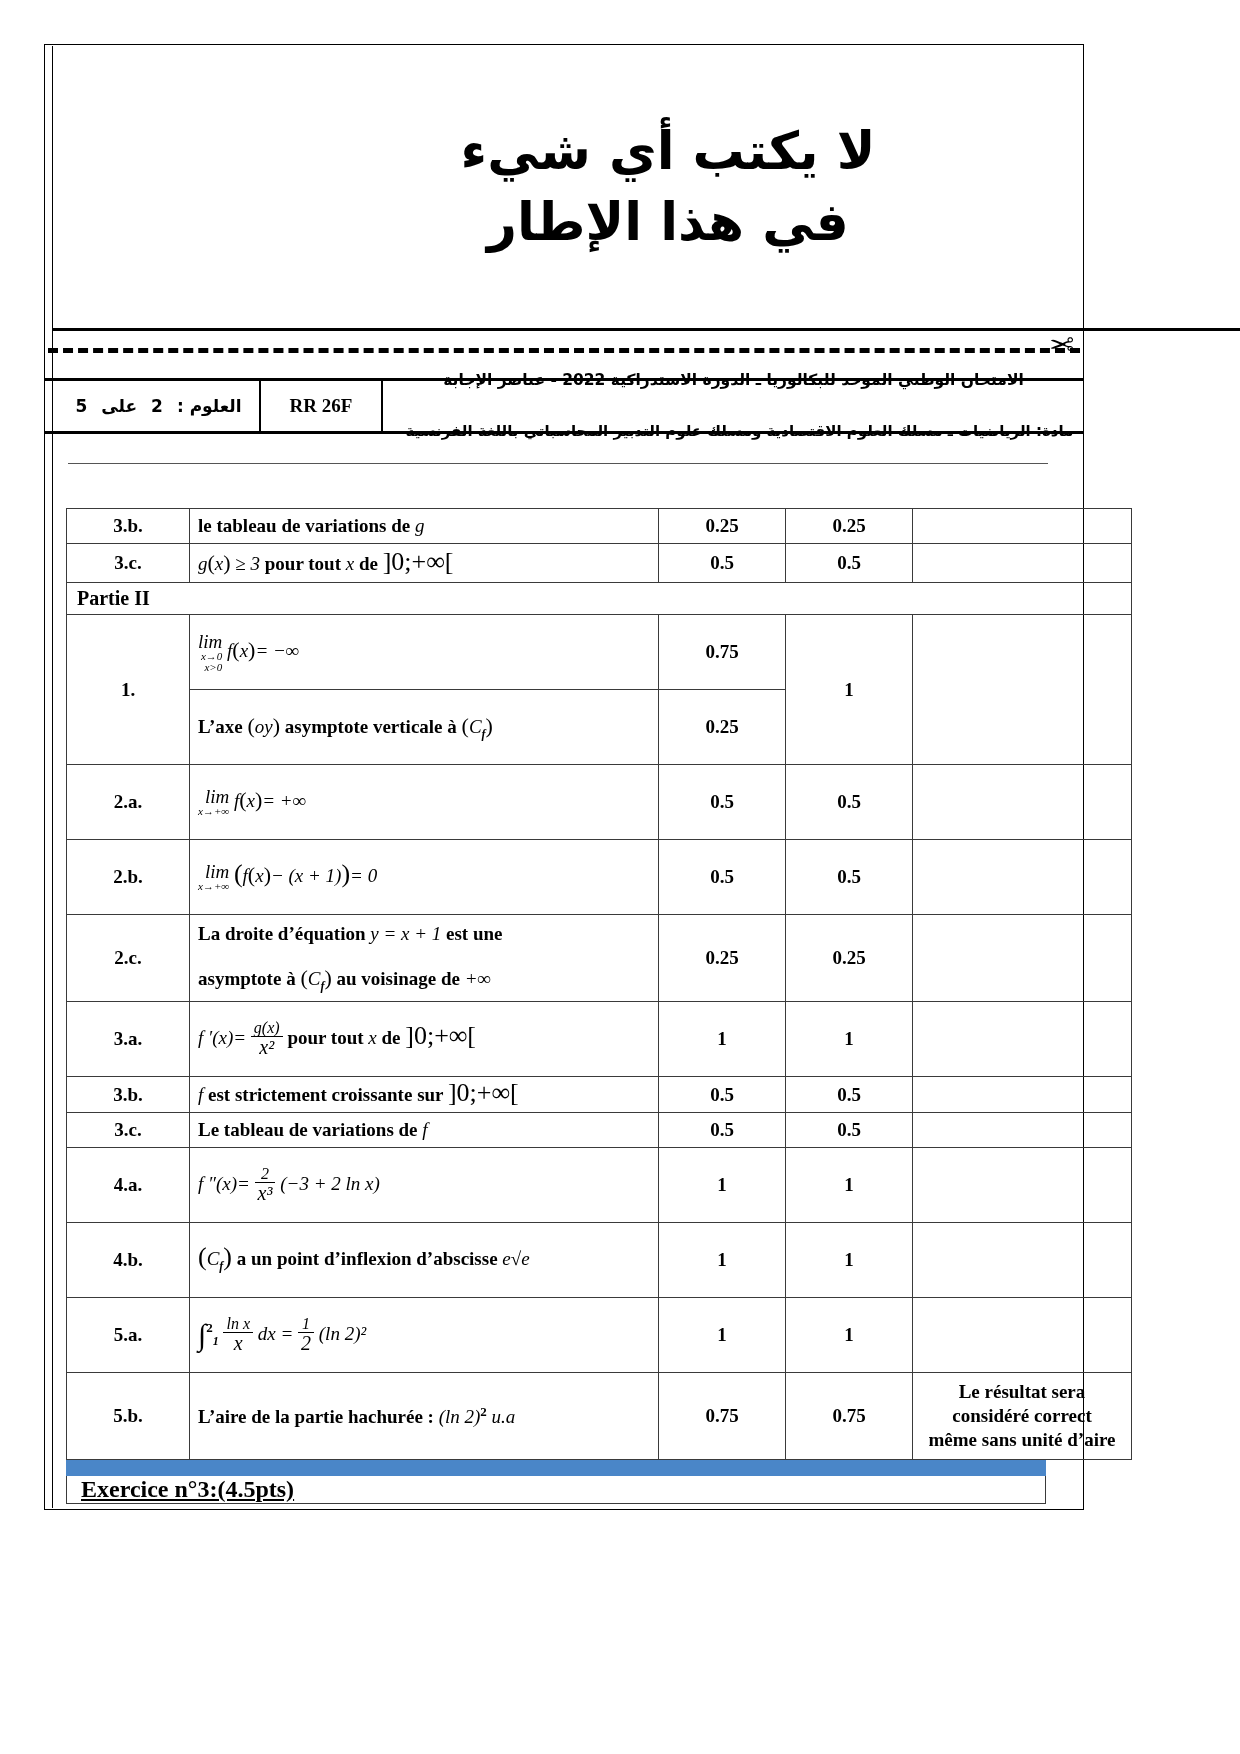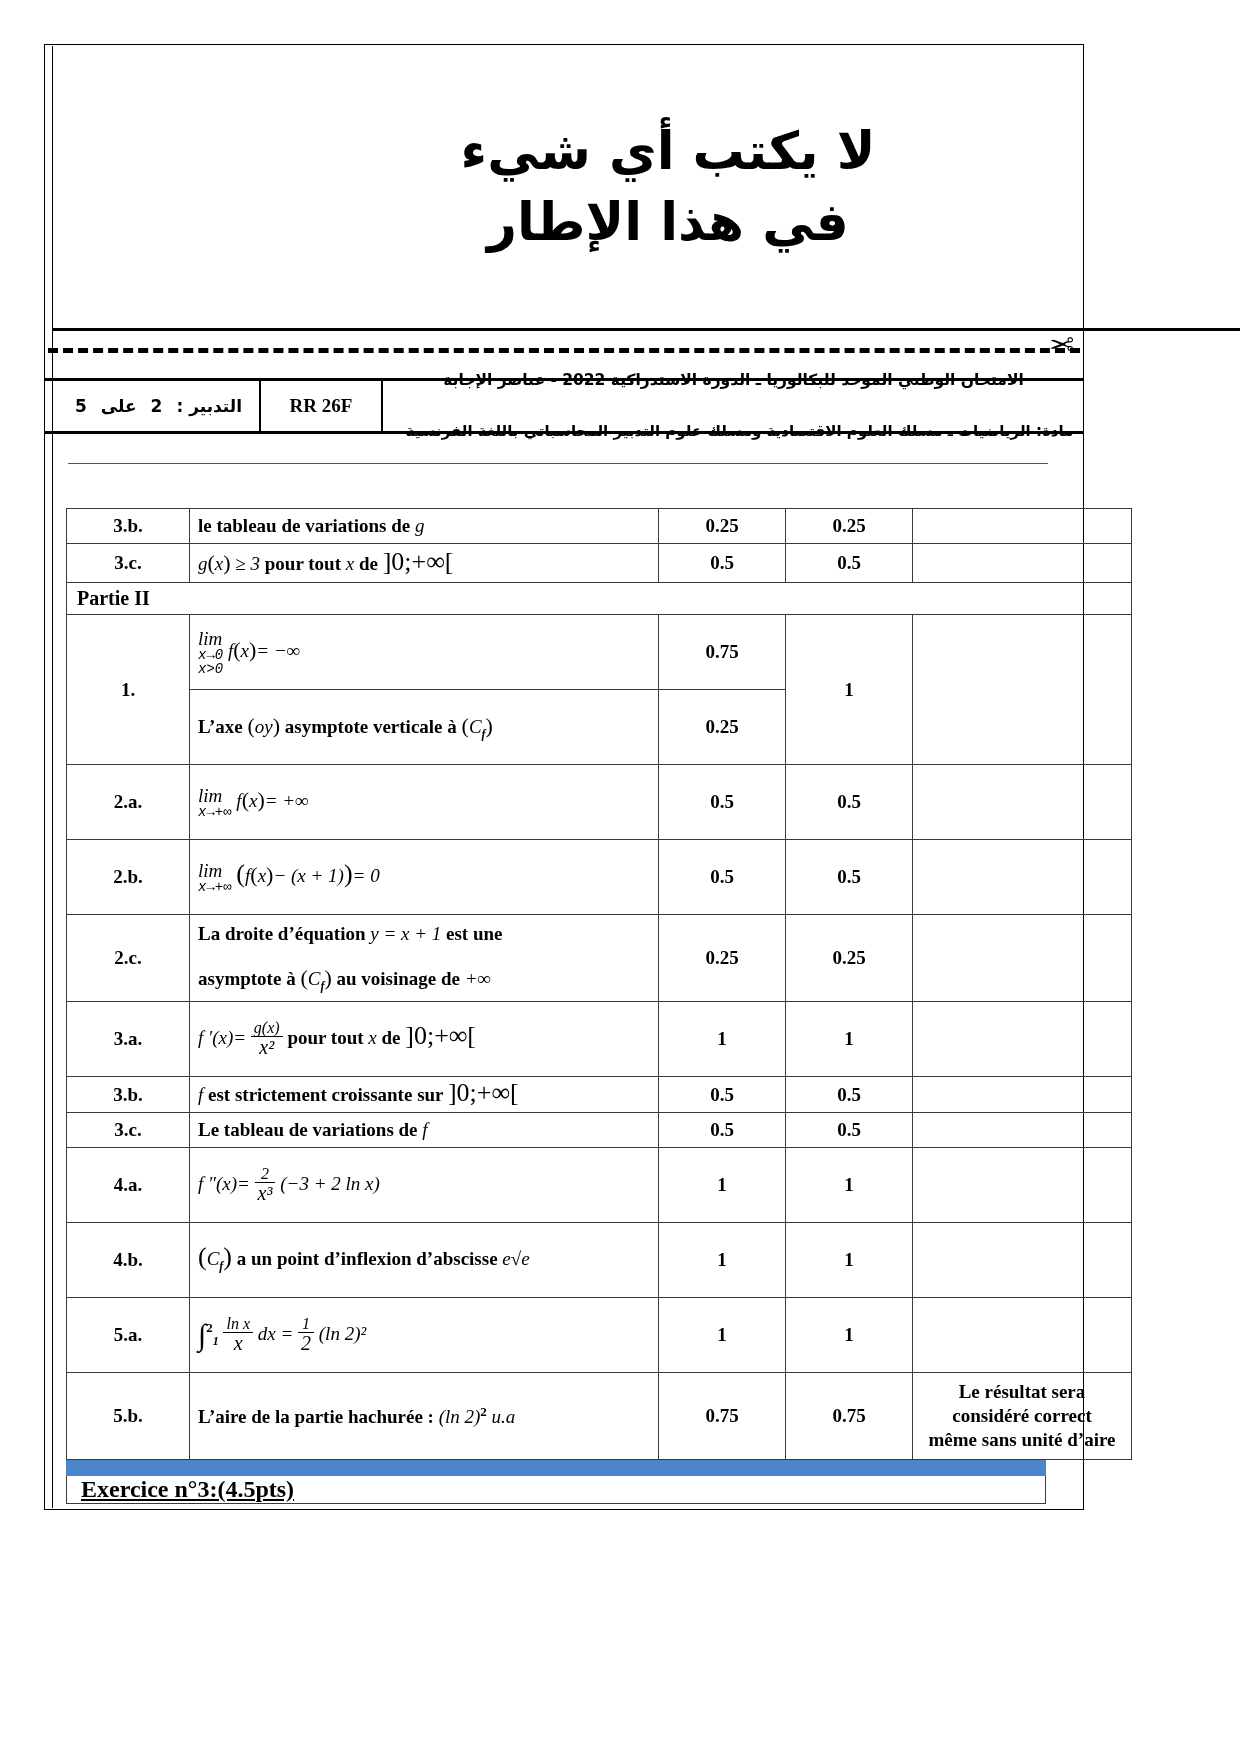--- a/index.html
+++ b/index.html
@@ -157,28 +157,28 @@
   
   .mi { font-family:"Liberation Serif", serif; font-style:italic; font-weight:normal; }
   .mi-b { font-family:"Liberation Serif", serif; font-style:italic; font-weight:normal; }
   .paren { font-style:normal; font-weight:normal; font-size:22px; }
   .big-br { font-size:26px; font-weight:normal; font-style:normal; line-height:0.8; }
   .sub { font-size:12px; vertical-align:sub; font-style:italic; }
   .supn { font-size:13px; vertical-align:super; font-style:normal; }
 
   .limblock {
     display:inline-block;
-    text-align:left;
+    text-align:right;
     vertical-align:middle;
     font-style:italic;
     font-weight:normal;
     line-height:1.0;
   }
   .limblock .lm { font-size:19px; }
-  .limblock .lsub { font-size:14px; display:block;font-family:Liberation Mono, monospace; }
+  .limblock .lsub { font-size:11px; display:block; }
 
   .frac {
     display:inline-block;
     vertical-align:middle;
     text-align:center;
     font-style:italic;
     font-weight:normal;
     line-height:1.05;
   }
   .frac .num { display:block; font-size:16px; border-bottom:1.2px solid #000; padding:0 3px; }
@@ -233,21 +233,21 @@
   <div class="scissors">✂</div>
 </div>
 
 <div class="infobar">
   <div class="cell cell-title">
     <div class="title-line1">الامتحان الوطني الموحد للبكالوريا  ـ الدورة الاستدراكية 2022 - عناصر الإجابة</div>
     <div class="title-line2">مادة: الرياضيات ـ مسلك العلوم الاقتصادية ومسلك علوم التدبير المحاسباتي باللغة الفرنسية</div>
   </div>
   <div class="cell cell-code">RR 26F</div>
   <div class="cell cell-page">
-    <span>التدبير :</span>
+    <span>العلوم :</span>
     <span>2</span>
     <span>على</span>
     <span>5</span>
   </div>
 </div>
 
 <div class="sep-rule"></div>
 
 <table class="ans-table">
 

